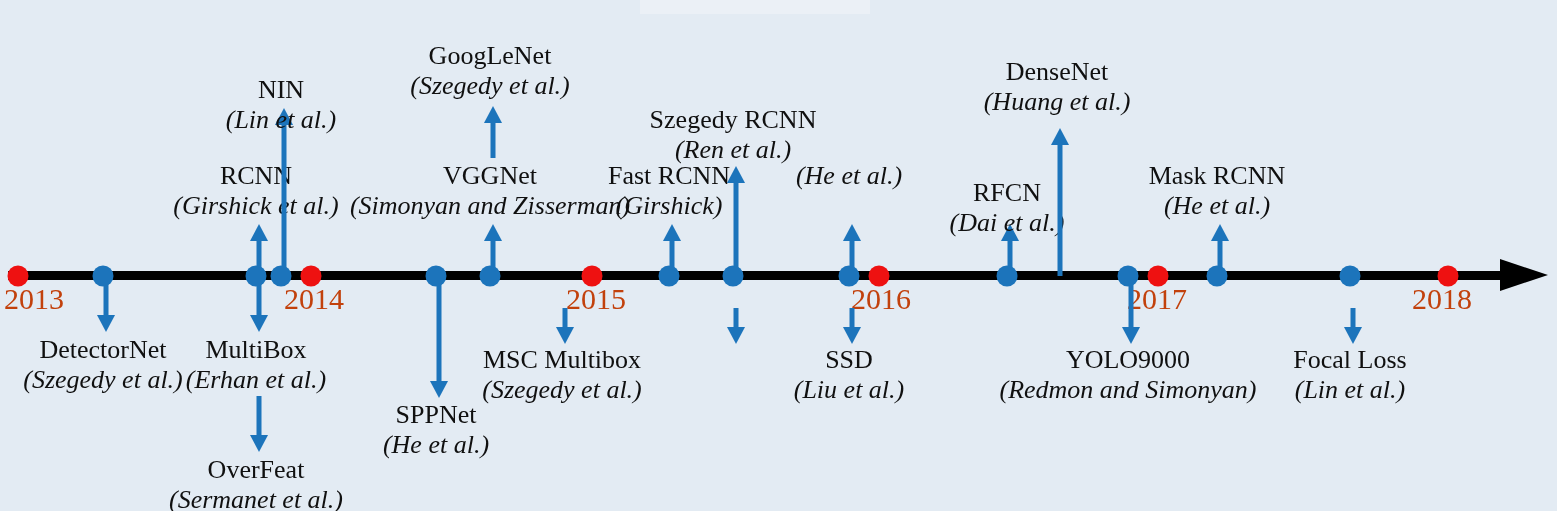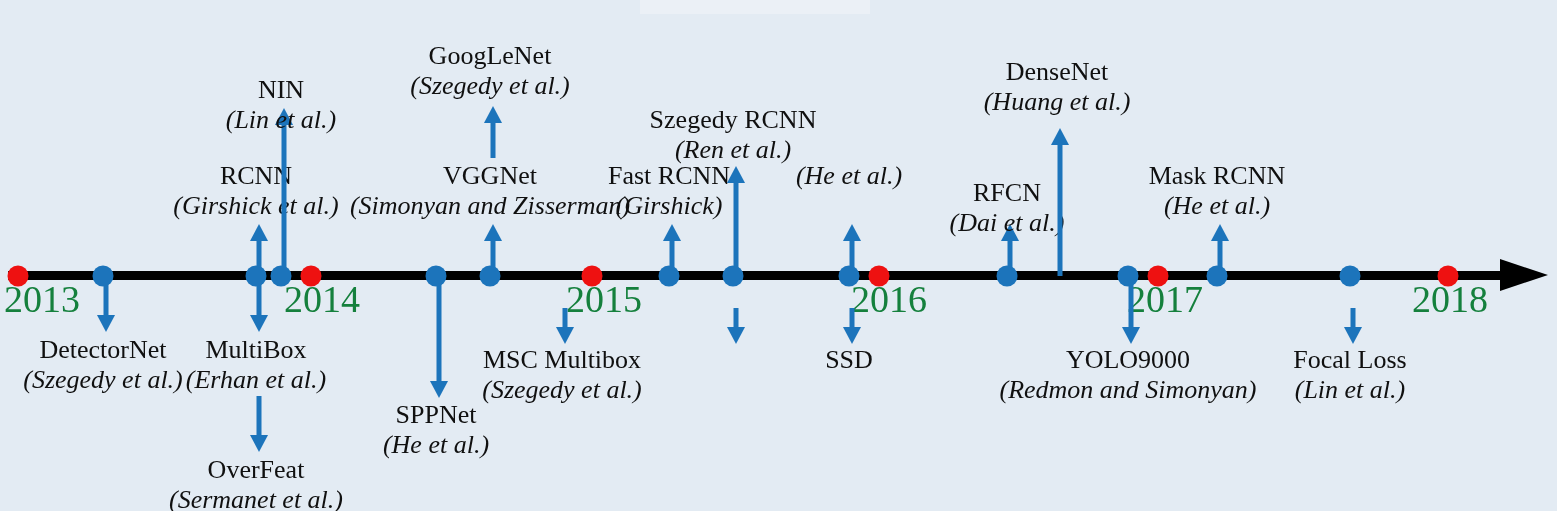--- a/index.html
+++ b/index.html
@@ -57,23 +57,23 @@
     color:#101010;
     font-size:26px;
     line-height:30px;
     white-space:nowrap;
     transform:translateX(-50%);
   }
   .lbl .nm{display:block;font-style:normal;}
   .lbl .au{display:block;font-style:italic;}
   .year{
     position:absolute;
-    font-size:38px;
+    font-size:30px;
     line-height:32px;
-    color:#15803d;
+    color:#c2410c;
     white-space:nowrap;
   }
   .watermark{
     position:absolute;left:640px;top:-2px;width:230px;height:16px;
     background:rgba(255,255,255,0.28);
   }
 </style>
 </head>
 <body>
 
@@ -251,20 +251,21 @@
   </div>
   <div class="lbl" style="left:733px;top:345px">
   </div>
 
   <div class="conn" style="left:849px;top:308px;width:5px;height:36px">
     <div class="stem" style="top:0;height:22px"></div>
     <div class="head-down"></div>
   </div>
   <div class="lbl" style="left:849px;top:345px">
     <span class="nm">SSD</span>
+    <span class="au">(Liu et al.)</span>
   </div>
 
   <div class="conn" style="left:1128px;top:276px;width:5px;height:68px">
     <div class="stem" style="top:0;height:54px"></div>
     <div class="head-down"></div>
   </div>
   <div class="lbl" style="left:1128px;top:345px">
     <span class="nm">YOLO9000</span>
     <span class="au">(Redmon and Simonyan)</span>
   </div>

